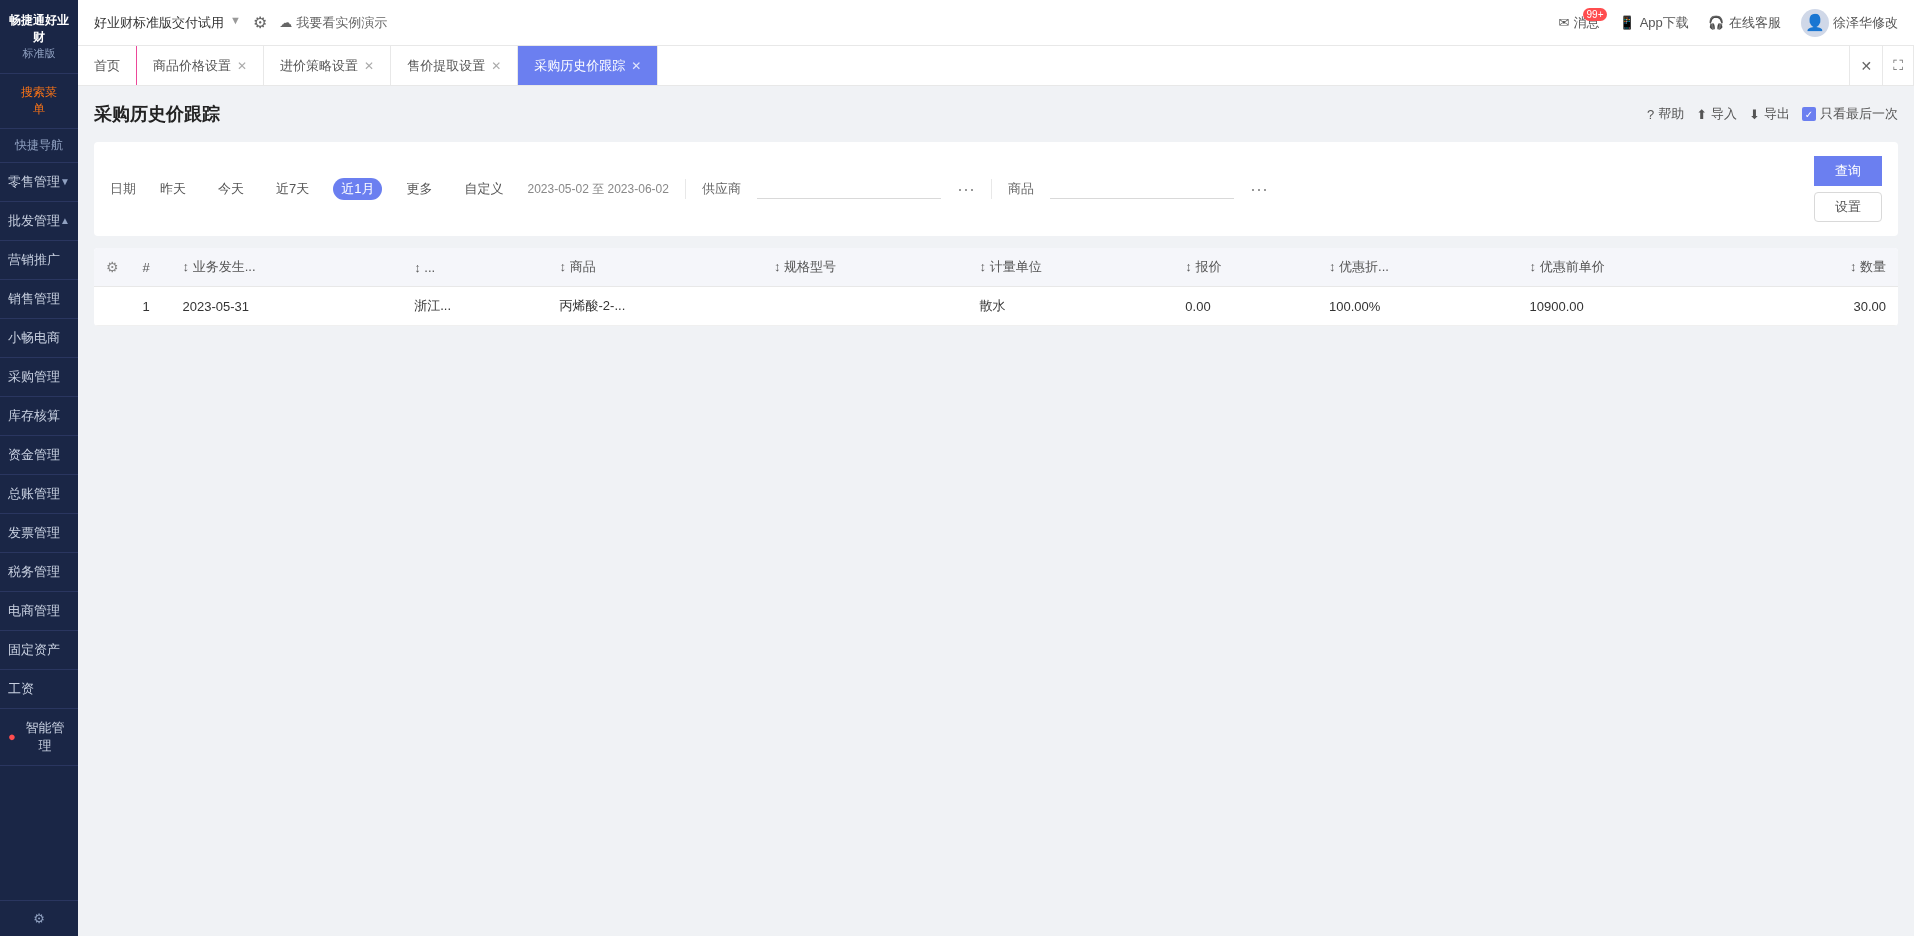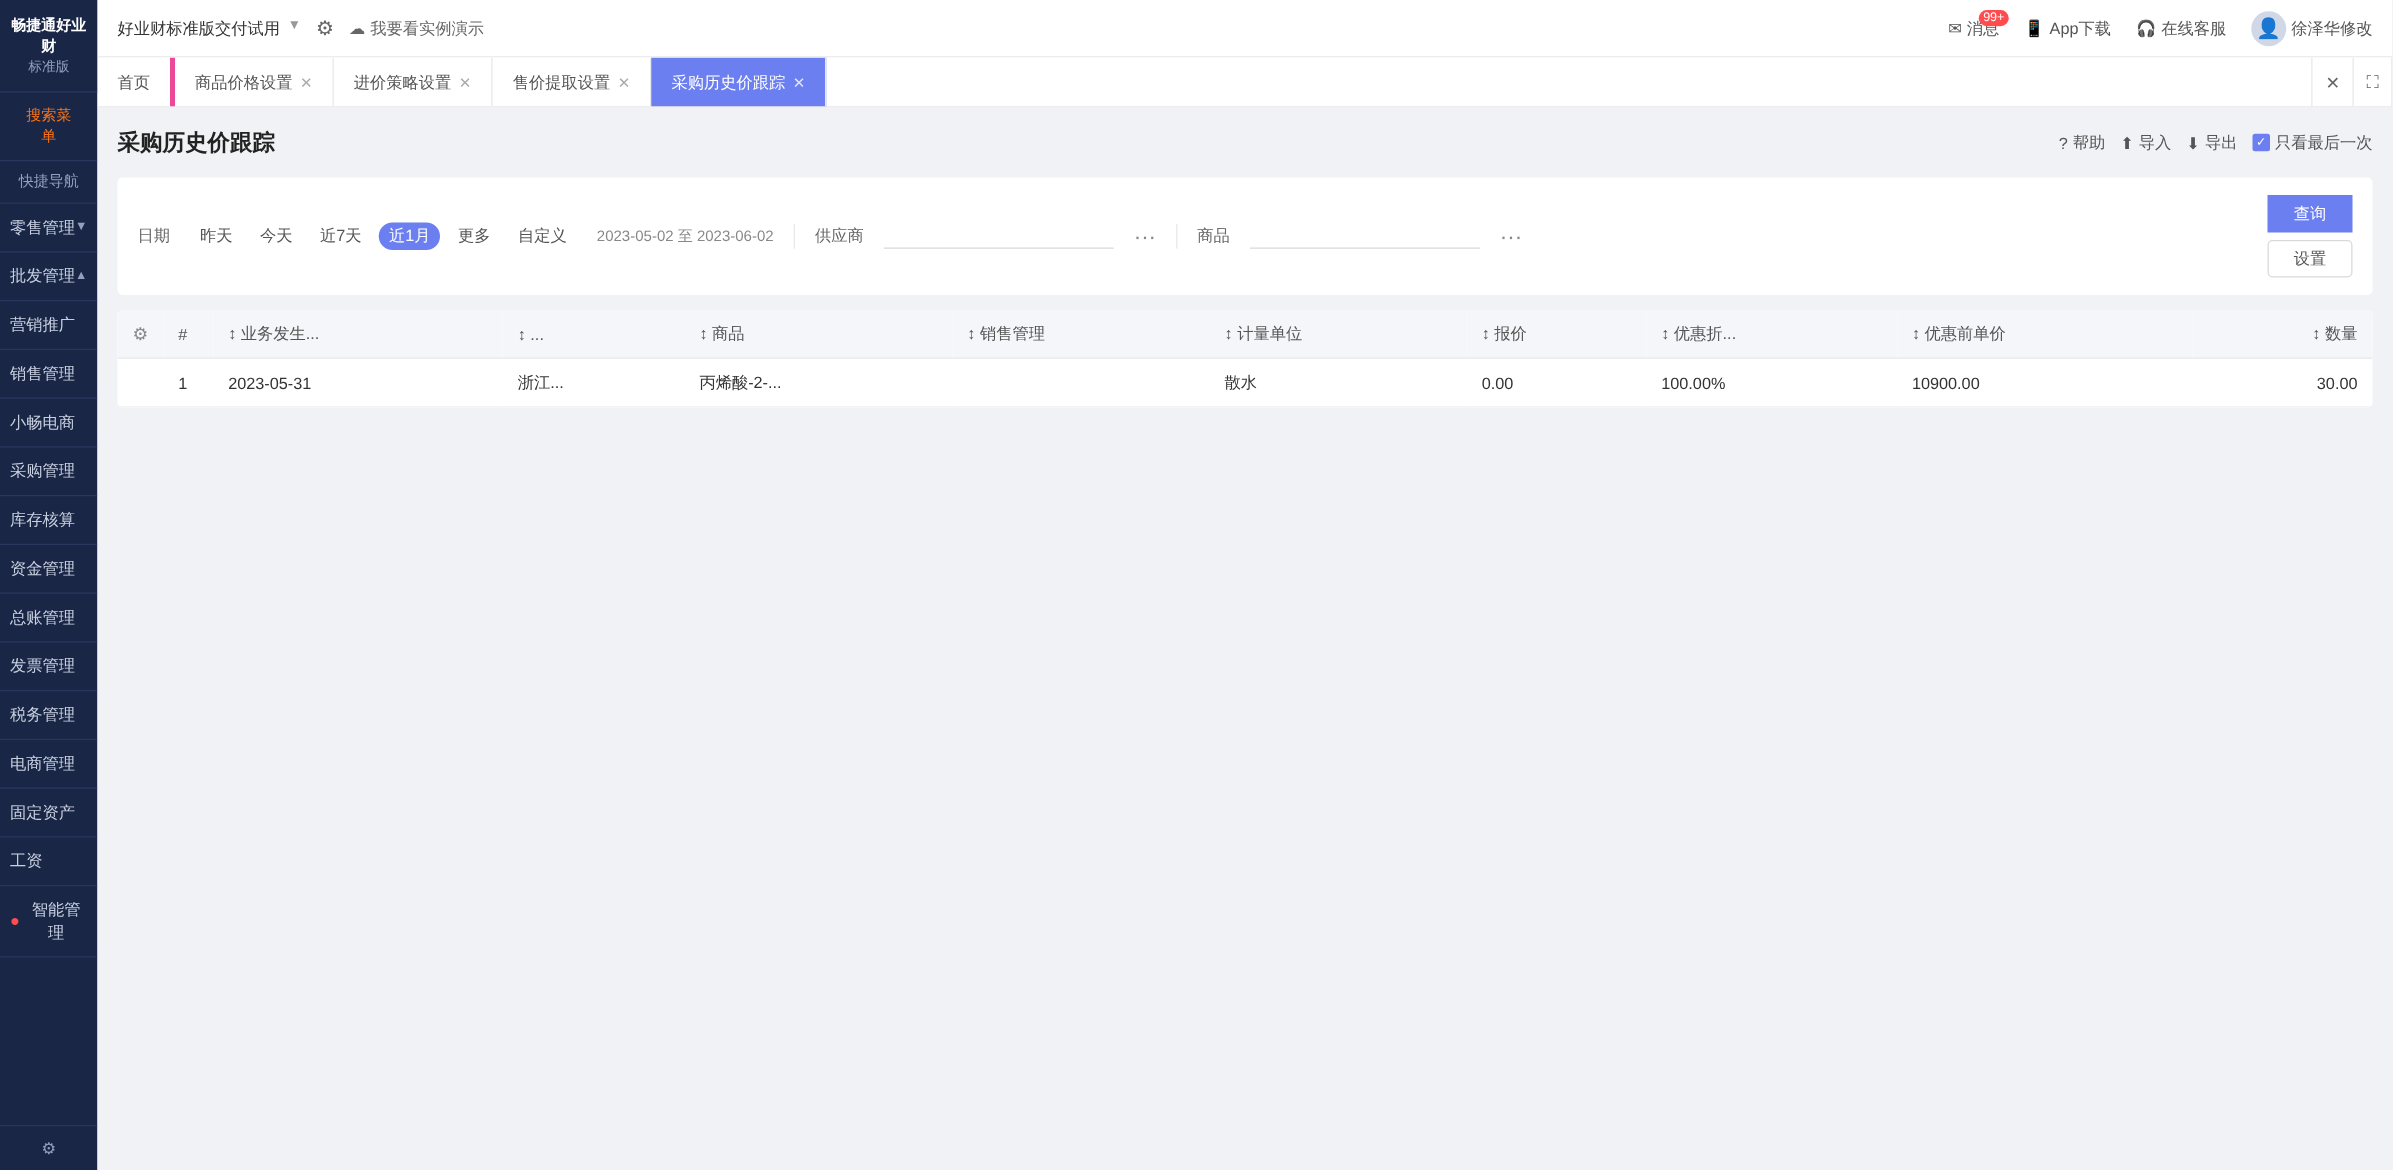--- a/index.html
+++ b/index.html
@@ -186,21 +186,21 @@
     .tab .close { font-size: 12px; color: #aaa; cursor: pointer; }
     .tab.active .close { color: rgba(255,255,255,0.8); }
     .tab-home {
       height: 40px;
       padding: 0 16px;
       display: flex;
       align-items: center;
       color: #555;
       cursor: pointer;
       font-size: 13px;
-      border-right: 4px solid #ec4899;
+      border-right: 1px solid #ec4899;
     }
     .tabs-right {
       margin-left: auto;
       display: flex;
       align-items: center;
       height: 40px;
       border-left: 1px solid #e8e8e8;
     }
     .tabs-right-btn {
       padding: 0 10px;
@@ -277,21 +277,21 @@
       flex-wrap: wrap;
     }
     .filter-label {
       color: #666;
       font-size: 13px;
       white-space: nowrap;
     }
     .date-pills {
       display: flex;
       align-items: flex-end;
-      gap: 6px;
+      gap: 16px;
     }
     .date-pill {
       padding: 2px 8px;
       border-radius: 3px;
       cursor: pointer;
       font-size: 13px;
       color: #555;
     }
     .date-pill.active {
       background: #6b7ff0;
@@ -605,21 +605,21 @@
             <th>
               <span>↕ 业务发生...</span>
             </th>
             <th>
               <span>↕ ...</span>
             </th>
             <th>
               <span>↕ 商品</span>
             </th>
             <th>
-              <span>↕ 销售管理</span>
+              <span>↕ 规格型号</span>
             </th>
             <th>
               <span>↕ 计量单位</span>
             </th>
             <th>
               <span>↕ 报价</span>
             </th>
             <th>
               <span>↕ 优惠折...</span>
             </th>

